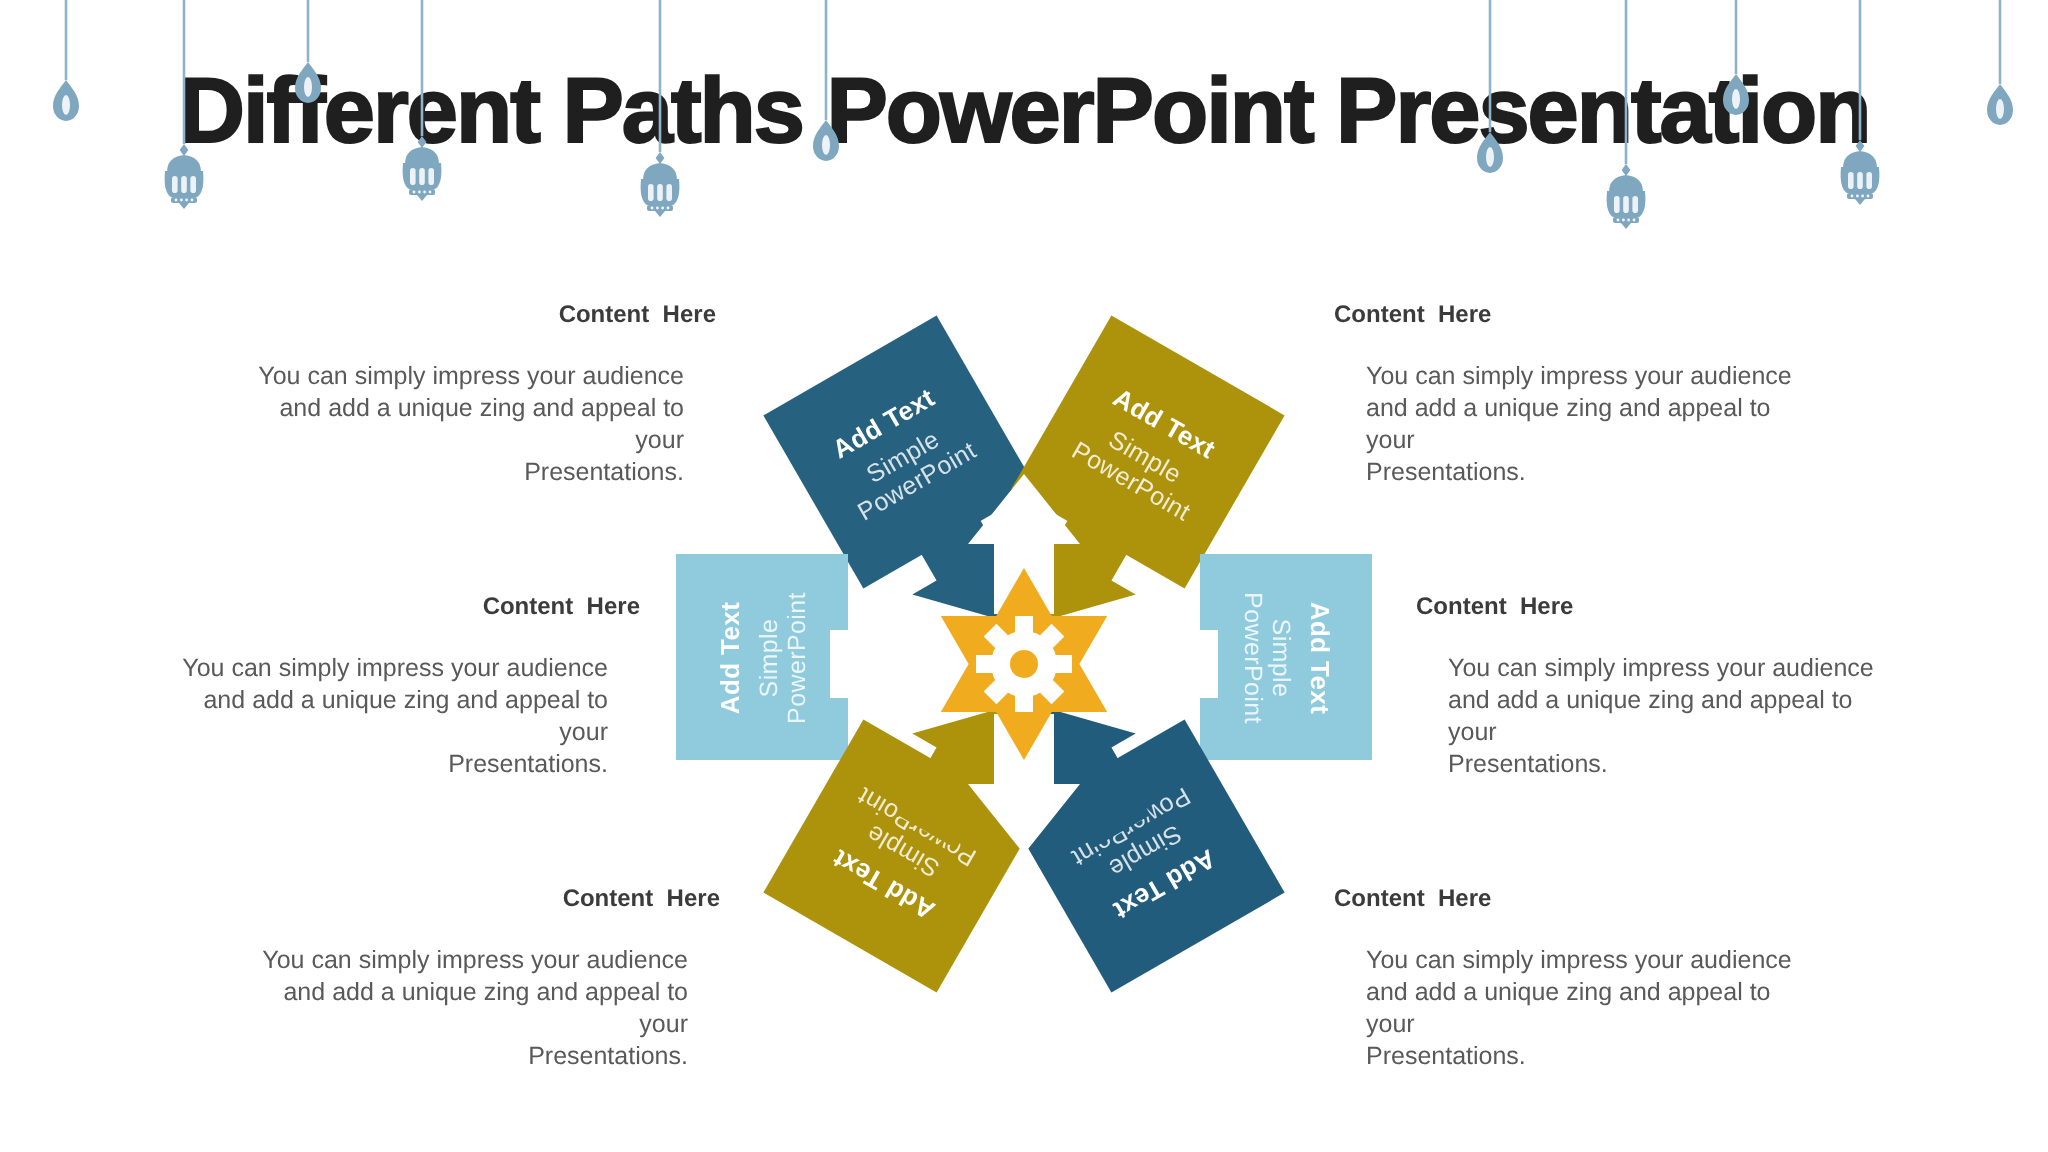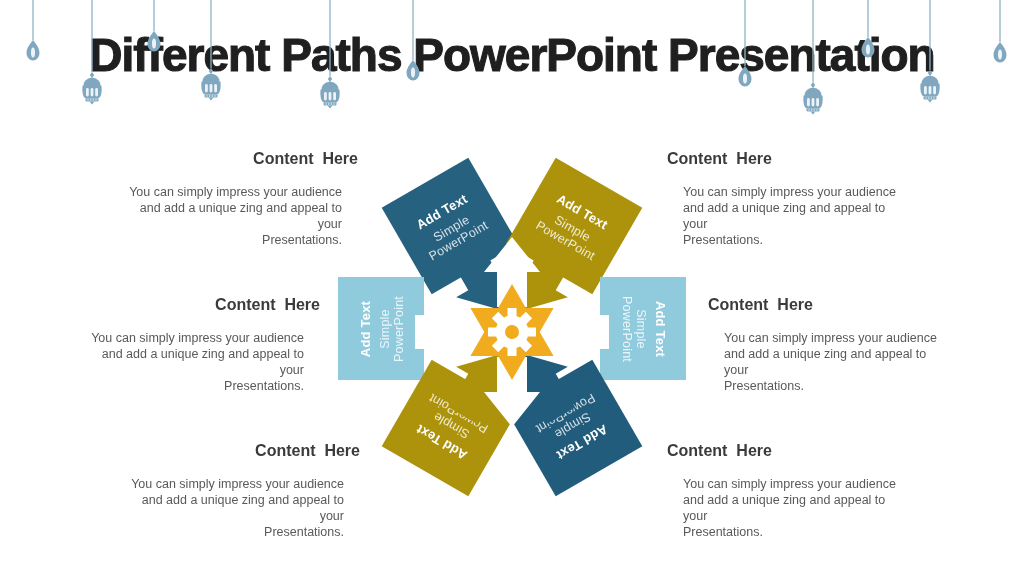--- a/index.html
+++ b/index.html
@@ -12,21 +12,21 @@
          -webkit-text-stroke:1.1px #1f1f1f;}
 
   
   #lantern-layer-svg{position:absolute;top:0;left:0;z-index:2;pointer-events:none;}
   .string{stroke:#8fb3c7;stroke-width:1.3px;}
 
   
   .content{position:absolute;width:256px;z-index:1;}
   .content.right-al{text-align:right;}
   .content.left-al{text-align:left;}
-  .content h3{margin:0 0 4px 0;font-size:16px;font-weight:bold;white-space:pre;}
+  .content h3{margin:0 0 4px 0;font-size:12px;font-weight:bold;white-space:pre;}
   .content p{margin:16px;font-size:12.5px;line-height:16px;white-space:pre-line;}
 
   
   .sq{position:absolute;z-index:3;display:flex;flex-direction:column;align-items:center;
       justify-content:center;color:#fff;text-align:center;}
   .sq .lbl{font-size:13px;font-weight:bold;letter-spacing:.2px;}
   .sq .sub{font-size:12.5px;line-height:14.5px;margin-top:5px;color:rgba(255,255,255,.82);
            white-space:pre-line;letter-spacing:.2px;}
   .sq.diag{width:100px;height:100px;}
   .sq.side{width:86px;height:103px;}

